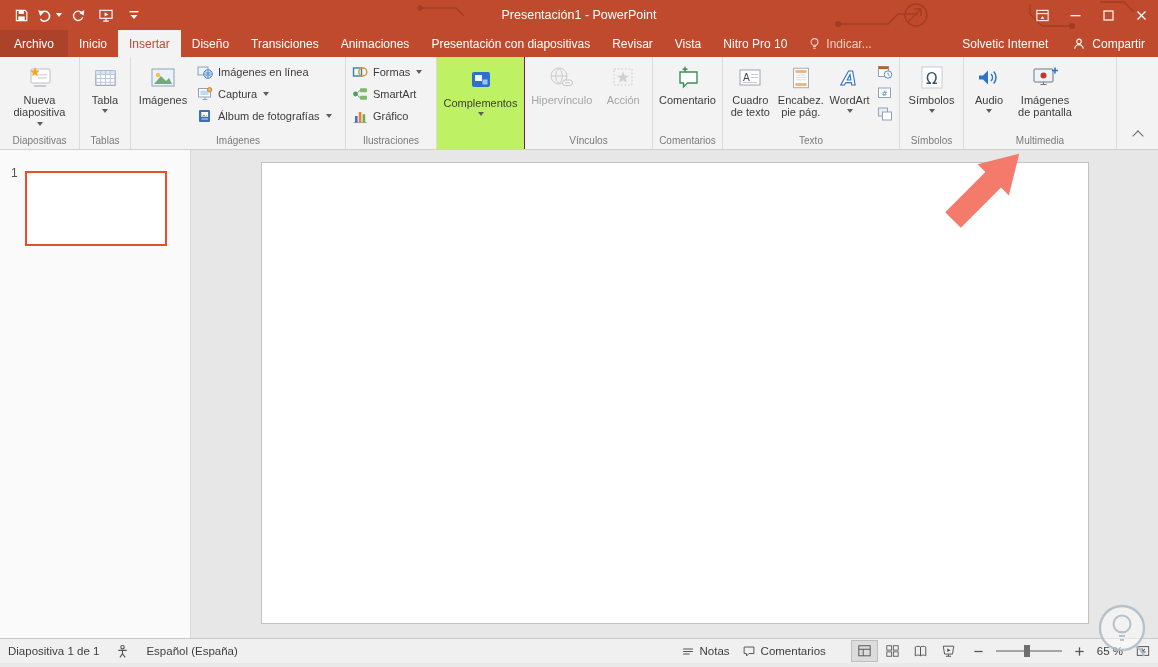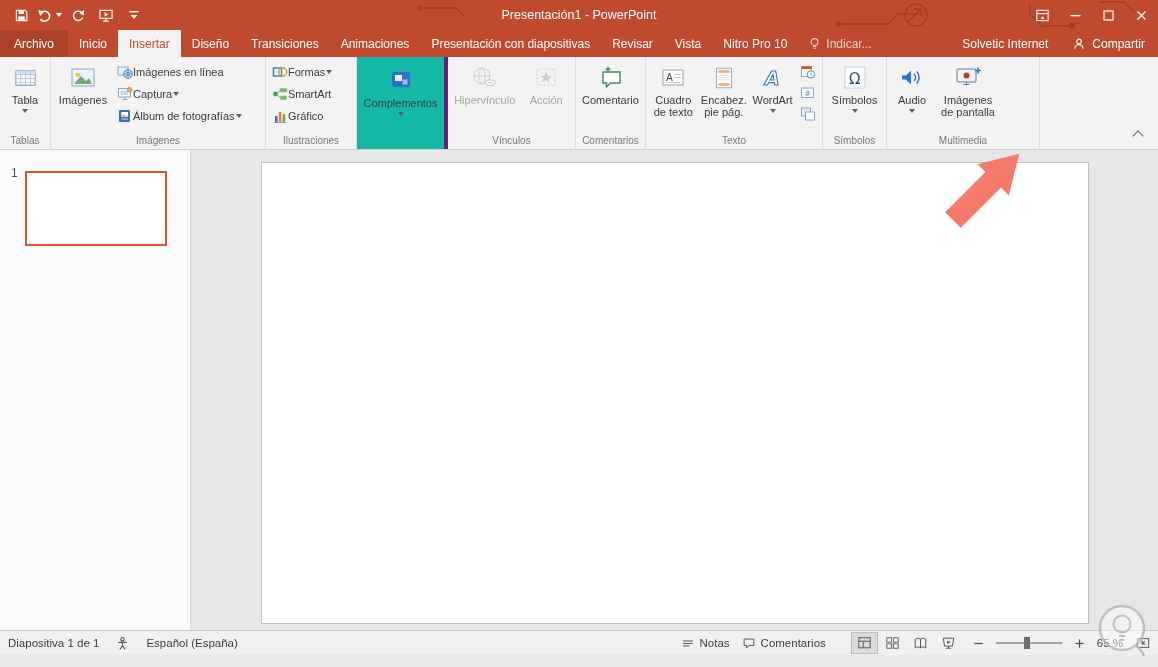--- a/index.html
+++ b/index.html
@@ -28,41 +28,41 @@
   .ribbon{position:absolute;top:57px;left:0;right:0;height:92px;background:#F3F3F3;border-bottom:1px solid #D0D0D0;display:flex;align-items:stretch;}
   .rgroup{display:flex;flex-direction:column;border-right:1px solid #DCDCDC;}
   .rg-content{flex:1;display:flex;align-items:stretch;padding:2px 2px 0;}
   .rg-label{height:16px;font-size:10px;color:#7A7A7A;text-align:center;line-height:15px;white-space:nowrap;overflow:hidden;}
   .bigbtn{display:flex;flex-direction:column;align-items:center;justify-content:flex-start;padding:3px 2px 0;font-size:11px;color:#3C3C3C;text-align:center;line-height:1.12;}
   .bigbtn .ic{height:29px;display:flex;align-items:flex-end;justify-content:center;}
   .bigbtn .lbl{margin-top:3px;}
   .caret{display:inline-block;width:0;height:0;border-left:3.5px solid transparent;border-right:3.5px solid transparent;border-top:4px solid #5E5E5E;margin-top:3px;}
   .caret.white{border-top-color:#fff;margin:0 0 0 2px;}
   .stack{display:flex;flex-direction:column;justify-content:flex-start;gap:1px;padding-top:2px;}
-  .smallbtn{display:flex;align-items:center;font-size:11px;color:#3C3C3C;height:21px;padding:0 4px;white-space:nowrap;}
+  .smallbtn{display:flex;align-items:center;gap:5px;font-size:11px;color:#3C3C3C;height:21px;padding:0 4px;white-space:nowrap;}
   .smallbtn .caret{margin:0 0 0 1px;}
-  .addins-group{background:#14b8a6;border-right:4px solid #701a75;}
+  .addins-group{background:#bef264;border-right:1px solid #701a75;}
   .disabled{color:#A5A5A5;}
   .disabled svg{opacity:.55;}
   .smallcol{display:flex;flex-direction:column;justify-content:flex-start;gap:3px;padding:4px 2px 0;}
   .tinybtn{width:20px;height:18px;display:flex;align-items:center;justify-content:center;}
   .collapse-zone{flex:1;position:relative;border-right:none;}
   .chev-up{position:absolute;right:16px;bottom:9px;width:7px;height:7px;border-top:1.6px solid #666;border-right:1.6px solid #666;transform:rotate(-45deg);}
 
   
   .thumbs{position:absolute;top:150px;left:0;width:190px;bottom:24px;background:#FAFAFA;border-right:1px solid #D9D9D9;}
   .thumb-num{position:absolute;left:11px;top:16px;font-size:12px;color:#555;}
   .thumb{position:absolute;left:25px;top:21px;width:138px;height:71px;background:#fff;border:2px solid #E2502C;}
   .canvas{position:absolute;top:150px;left:191px;right:0;bottom:24px;background:#E7E7E7;}
   .slide{position:absolute;left:50%;transform:translateX(-50%);top:12px;width:826px;height:460px;background:#fff;border:1px solid #C2C2C2;}
   .pointer-arrow{position:absolute;left:930px;top:151px;width:92px;height:92px;z-index:40;pointer-events:none;}
   .bulb-mark{position:absolute;left:1096px;top:602px;width:54px;height:56px;z-index:50;pointer-events:none;opacity:.85;}
 
   
-  .statusbar{position:absolute;left:0;right:0;bottom:12px;height:24px;background:#F0F0F0;border-top:1px solid #C9C9C9;display:flex;align-items:center;font-size:11.5px;color:#3E3E3E;}
+  .statusbar{position:absolute;left:0;right:0;bottom:4px;height:24px;background:#F0F0F0;border-top:1px solid #C9C9C9;display:flex;align-items:center;font-size:11.5px;color:#3E3E3E;}
   .sb-left{display:flex;align-items:center;gap:16px;padding-left:8px;}
   .sb-right{margin-left:auto;display:flex;align-items:center;gap:12px;padding-right:7px;}
   .sb-item{display:flex;align-items:center;gap:5px;white-space:nowrap;}
   .viewbtns{display:flex;align-items:center;gap:3px;margin-left:14px;}
   .viewbtn{width:25px;height:20px;display:flex;align-items:center;justify-content:center;}
   .viewbtn.active{background:#DCDCDC;outline:1px solid #BDBDBD;}
   .zoomtrack{width:66px;height:2px;background:#A5A5A5;position:relative;}
   .zoomthumb{position:absolute;left:42%;top:-5px;width:6px;height:12px;background:#6E6E6E;}
   svg text{font-family:"DejaVu Sans","Liberation Sans",sans-serif;}
 </style>
@@ -173,20 +173,38 @@
       <svg width="14" height="14" viewBox="0 0 16 16">
           <circle cx="8" cy="5" r="2.6" fill="none" stroke="#fff" stroke-width="1.2"></circle>
           <path d="M3.2 13.5a4.8 4.8 0 0 1 9.6 0" fill="none" stroke="#fff" stroke-width="1.2"></path>
         </svg>
       <span>Compartir</span>
     </span>
   </div>
 
   <div class="ribbon">
 
+    <div class="rgroup" style="width:79px">
+      <div class="rg-content">
+        <div class="bigbtn" style="flex:1">
+          <span class="ic">
+            <svg width="28" height="26" viewBox="0 0 28 26">
+                <rect x="5" y="4" width="19" height="14" rx="1" fill="#fff" stroke="#B9BFC6"></rect>
+                <rect x="12" y="9" width="9" height="1.6" fill="#D9DDE2"></rect>
+                <rect x="12" y="12" width="9" height="1.6" fill="#D9DDE2"></rect>
+                <polygon points="9,2 10.3,5.2 13.5,5.7 11.2,8 11.8,11.2 9,9.6 6.2,11.2 6.8,8 4.5,5.7 7.7,5.2" fill="#F5A623"></polygon>
+                <rect x="8" y="20" width="12" height="2" fill="#C7CCD2"></rect>
+              </svg>
+          </span>
+          <span class="lbl">Nueva diapositiva</span>
+          <span class="caret"></span>
+        </div>
+      </div>
+      <div class="rg-label">Diapositivas</div>
+    </div>
 
     <div class="rgroup" style="width:50px">
       <div class="rg-content">
         <div class="bigbtn" style="flex:1">
           <span class="ic">
             <svg width="27" height="25" viewBox="0 0 28 26">
                 <rect x="4" y="5" width="20" height="15" fill="#fff" stroke="#7E90A8"></rect>
                 <rect x="4" y="5" width="20" height="4" fill="#D6E4F5"></rect>
                 <path d="M9 5v15 M14 5v15 M19 5v15 M4 9h20 M4 13h20 M4 17h20" stroke="#B9C6D6" stroke-width="1" fill="none"></path>
               </svg>

